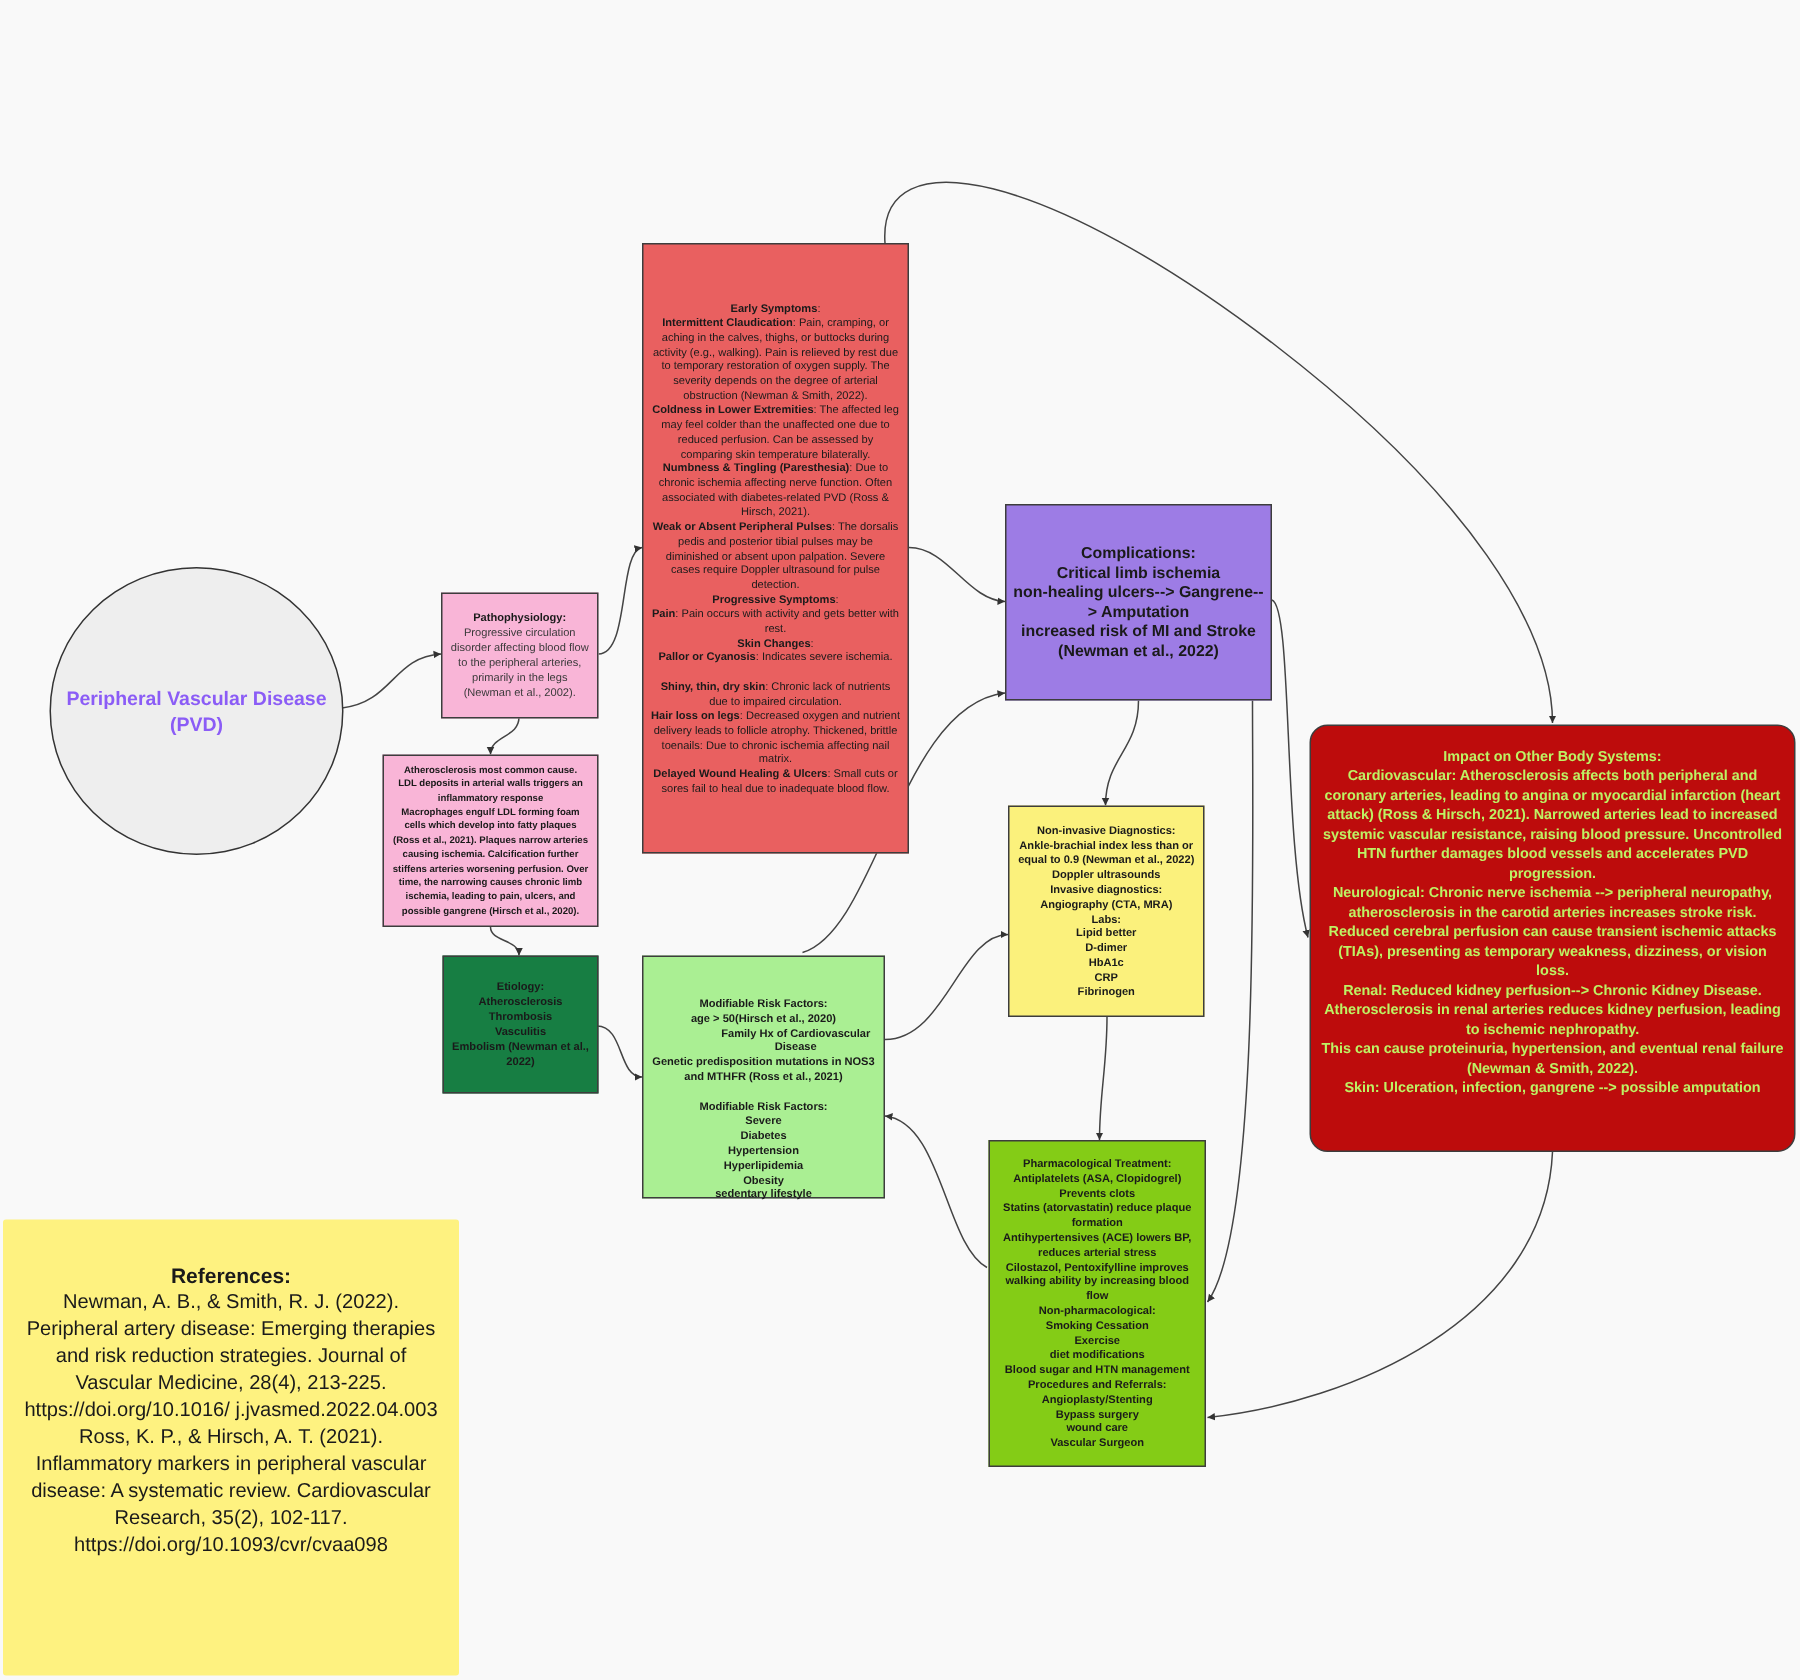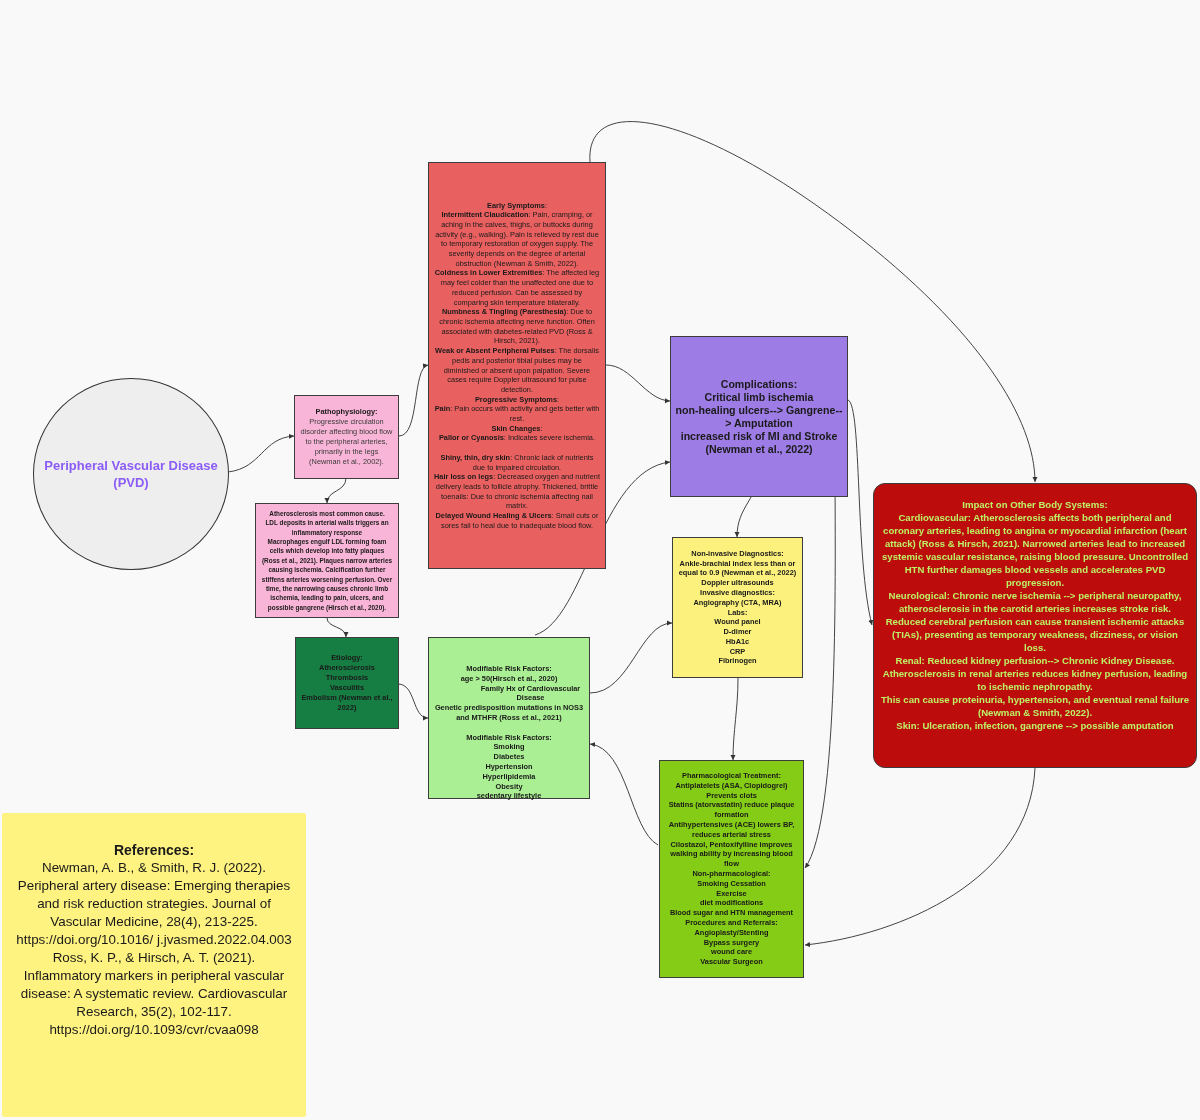--- a/index.html
+++ b/index.html
@@ -85,44 +85,44 @@
       <p><span class="b">Delayed Wound Healing &amp; Ulcers</span><span>:  Small cuts or sores fail to heal due to inadequate blood flow.</span></p>
     </div>
 </div>
 
 <div class="node" style="left:428px;top:637px;width:162px;height:162px;background:#aaef93;padding:4px;justify-content:flex-start;padding-top:26px;">
   <p class="b small" style="font-size:7.4px;line-height:9.8px;">Modifiable Risk Factors:</p>
   <p class="b small" style="font-size:7.4px;line-height:9.8px;">age &gt; 50(Hirsch et al., 2020)</p>
   <p class="b small" style="font-size:7.4px;line-height:9.8px;margin-left:43px;">Family Hx of Cardiovascular Disease</p>
   <p class="b small" style="font-size:7.4px;line-height:9.8px;">Genetic predisposition mutations in NOS3 and MTHFR (Ross et al., 2021)</p>
   <p class="b small" style="font-size:7.4px;line-height:9.8px;margin-top:9.8px;">Modifiable Risk Factors:</p>
-  <p class="b small" style="font-size:7.4px;line-height:9.8px;">Smoking</p>
+  <p class="b small" style="font-size:7.4px;line-height:9.8px;">Severe</p>
   <p class="b small" style="font-size:7.4px;line-height:9.8px;">Diabetes</p>
   <p class="b small" style="font-size:7.4px;line-height:9.8px;">Hypertension</p>
   <p class="b small" style="font-size:7.4px;line-height:9.8px;">Hyperlipidemia</p>
   <p class="b small" style="font-size:7.4px;line-height:9.8px;">Obesity</p>
   <p class="b small" style="font-size:7.4px;line-height:9.8px;">sedentary lifestyle</p>
 </div>
 
-<div class="node" style="left:670px;top:336px;width:178px;height:161px;background:#9d7ce5;padding:4px;">
+<div class="node" style="left:670px;top:336px;width:178px;height:131px;background:#9d7ce5;padding:4px;">
   <p class="b lg">Complications:</p>
   <p class="b lg">Critical limb ischemia</p>
   <p class="b lg">non-healing ulcers--&gt; Gangrene--&gt; Amputation</p>
   <p class="b lg">increased risk of MI and Stroke</p>
   <p class="b lg">(Newman et al., 2022)</p>
 </div>
 
 <div class="node" style="left:672px;top:537px;width:131px;height:141px;background:#fbf17c;padding:3px 4px;">
   <p class="b" style="font-size:7.4px;line-height:9.8px;">Non-invasive Diagnostics:</p>
   <p class="b" style="font-size:7.4px;line-height:9.8px;">Ankle-brachial index less than or equal to 0.9 (Newman et al., 2022)</p>
   <p class="b" style="font-size:7.4px;line-height:9.8px;">Doppler ultrasounds</p>
   <p class="b" style="font-size:7.4px;line-height:9.8px;">Invasive diagnostics:</p>
   <p class="b" style="font-size:7.4px;line-height:9.8px;">Angiography (CTA, MRA)</p>
   <p class="b" style="font-size:7.4px;line-height:9.8px;">Labs:</p>
-  <p class="b" style="font-size:7.4px;line-height:9.8px;">Wound panel</p>
+  <p class="b" style="font-size:7.4px;line-height:9.8px;">Lipid better</p>
   <p class="b" style="font-size:7.4px;line-height:9.8px;">D-dimer</p>
   <p class="b" style="font-size:7.4px;line-height:9.8px;">HbA1c</p>
   <p class="b" style="font-size:7.4px;line-height:9.8px;">CRP</p>
   <p class="b" style="font-size:7.4px;line-height:9.8px;">Fibrinogen</p>
 </div>
 
 <div class="node" style="left:659px;top:760px;width:145px;height:218px;background:#84cc16;padding:3px 4px;">
   <p class="b" style="font-size:7.4px;line-height:9.8px;">Pharmacological Treatment:</p>
   <p class="b" style="font-size:7.4px;line-height:9.8px;">Antiplatelets (ASA, Clopidogrel)</p>
   <p class="b" style="font-size:7.4px;line-height:9.8px;">Prevents clots</p>

